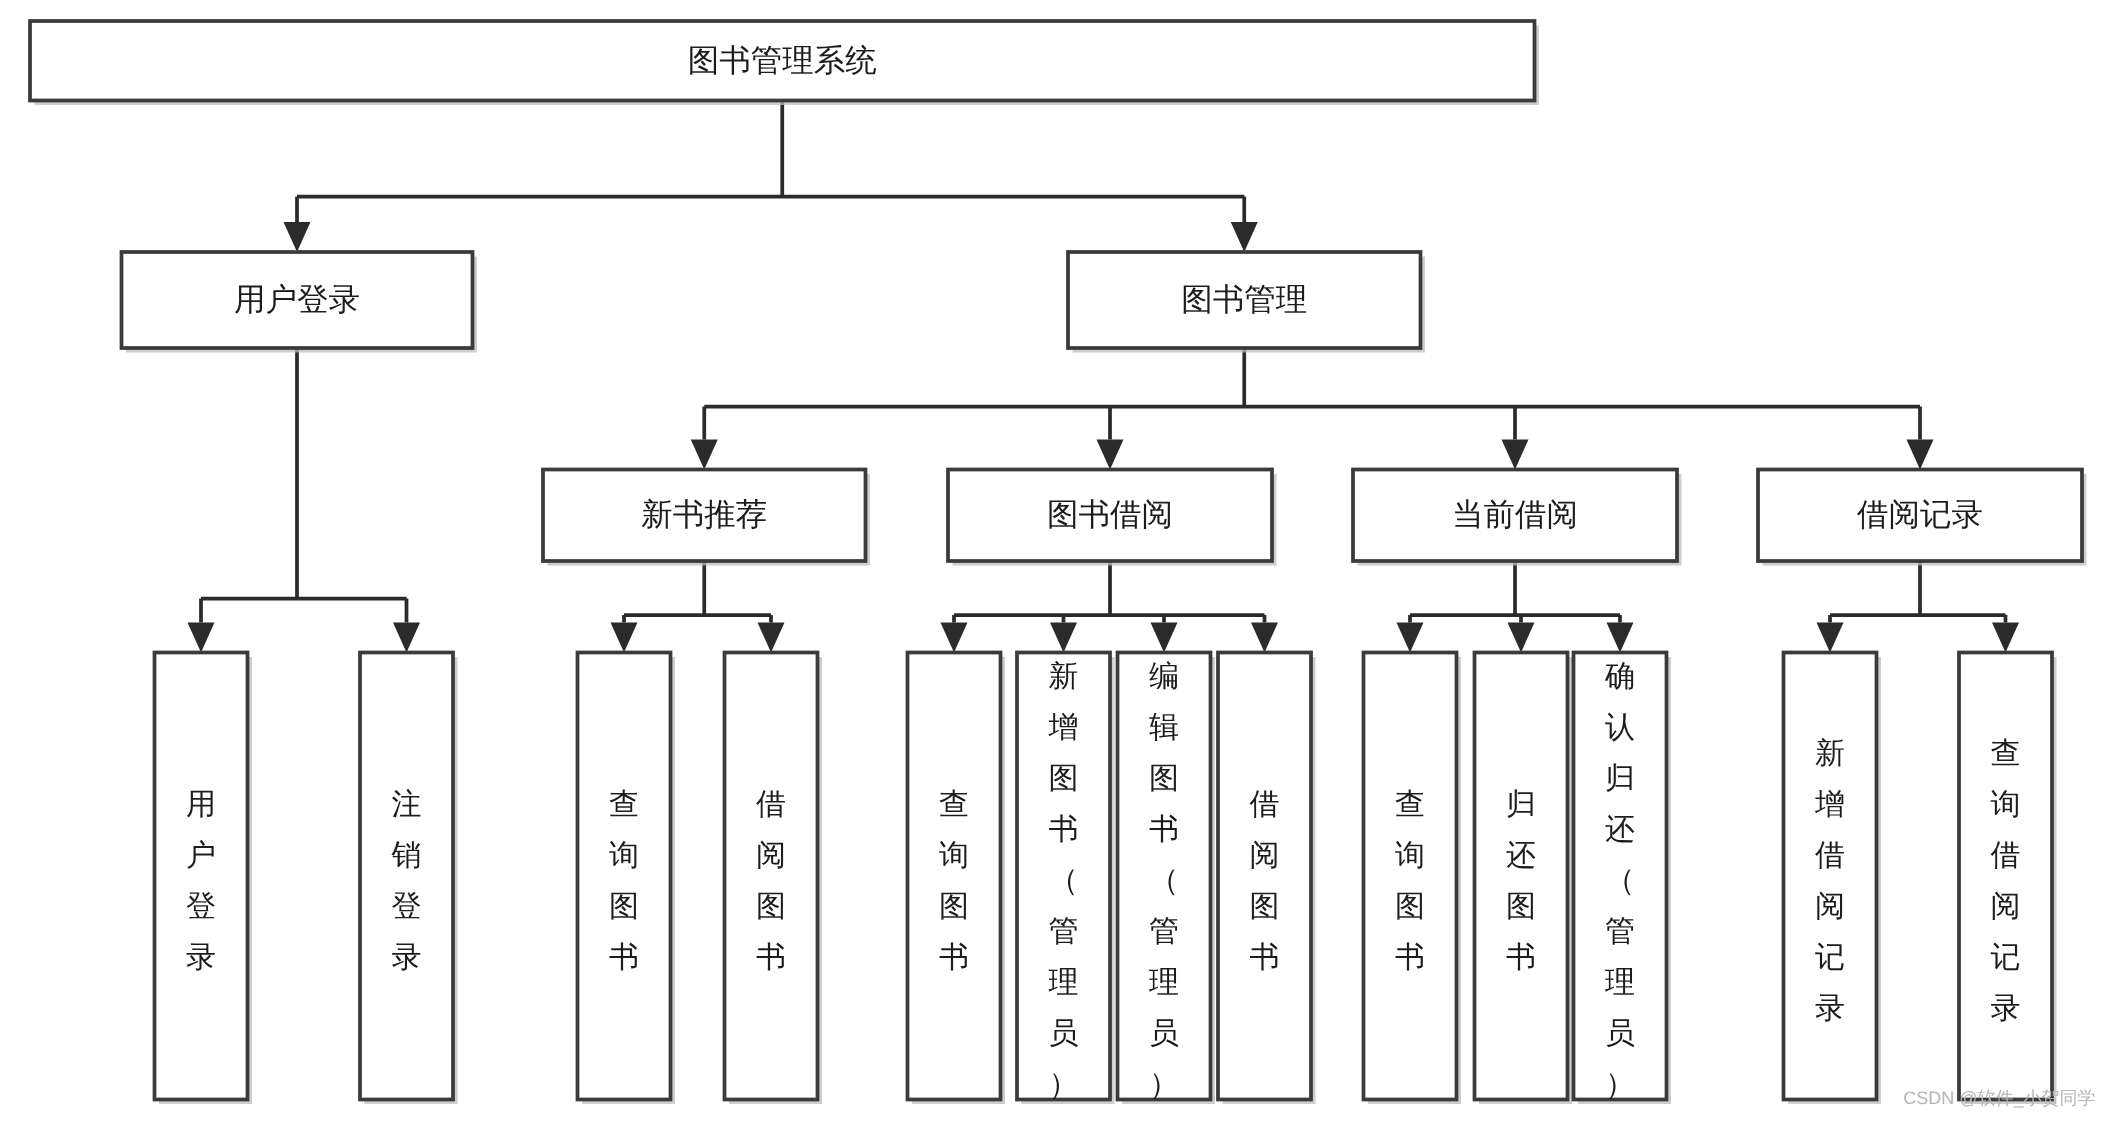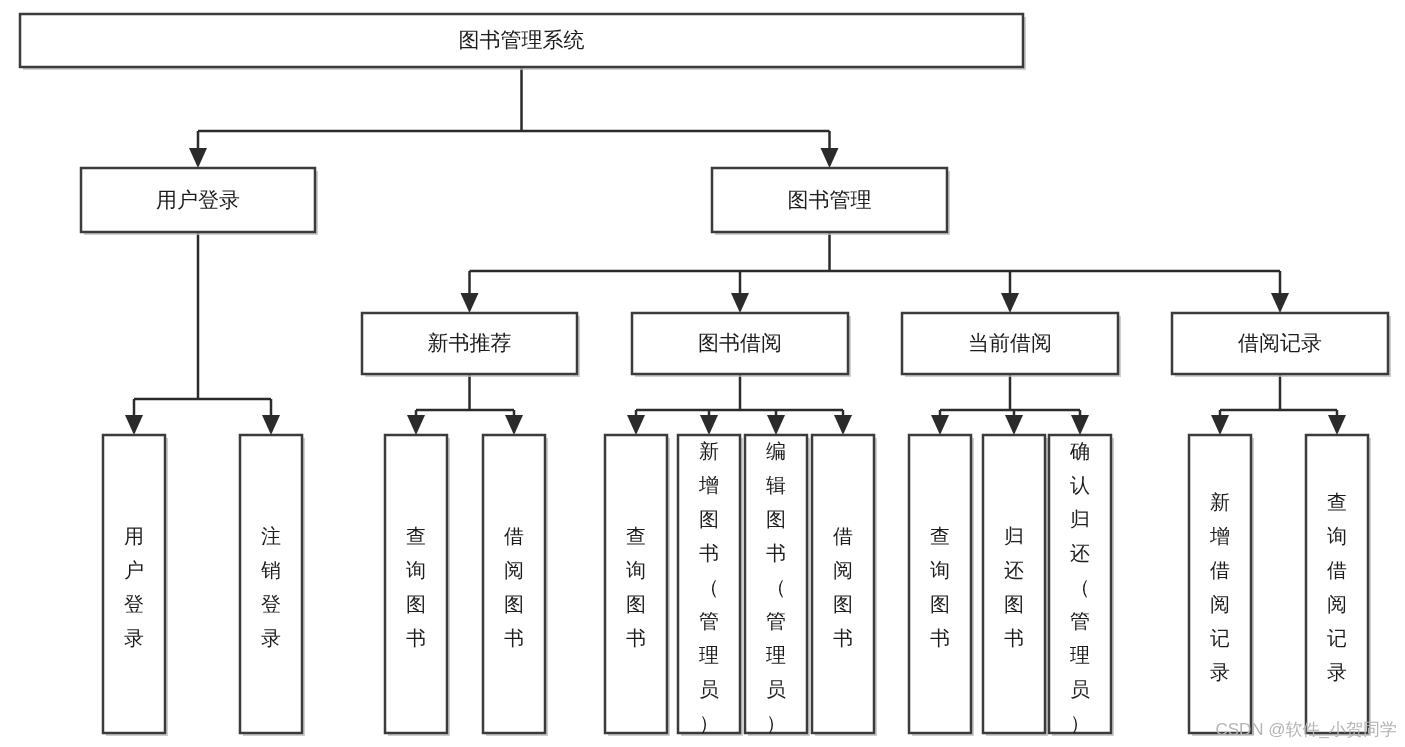--- a/index.html
+++ b/index.html
@@ -57,21 +57,21 @@
     font-family: "Liberation Sans", "DejaVu Sans", sans-serif;
     font-size: 20px;
     fill: #1c1c1c;
     letter-spacing: 0px;
   }
   .watermark {
     position: absolute;
     right: 8px;
     bottom: 6px;
     font-family: "Liberation Sans", "DejaVu Sans", sans-serif;
-    font-size: 17px;
+    font-size: 12px;
     color: #b4b4b4;
     white-space: nowrap;
     pointer-events: none;
   }
 </style>
 </head>
 <body>
 
 <div id="diagram-root">
   <svg class="flow" viewBox="0 0 1405 747" xmlns="http://www.w3.org/2000/svg">

